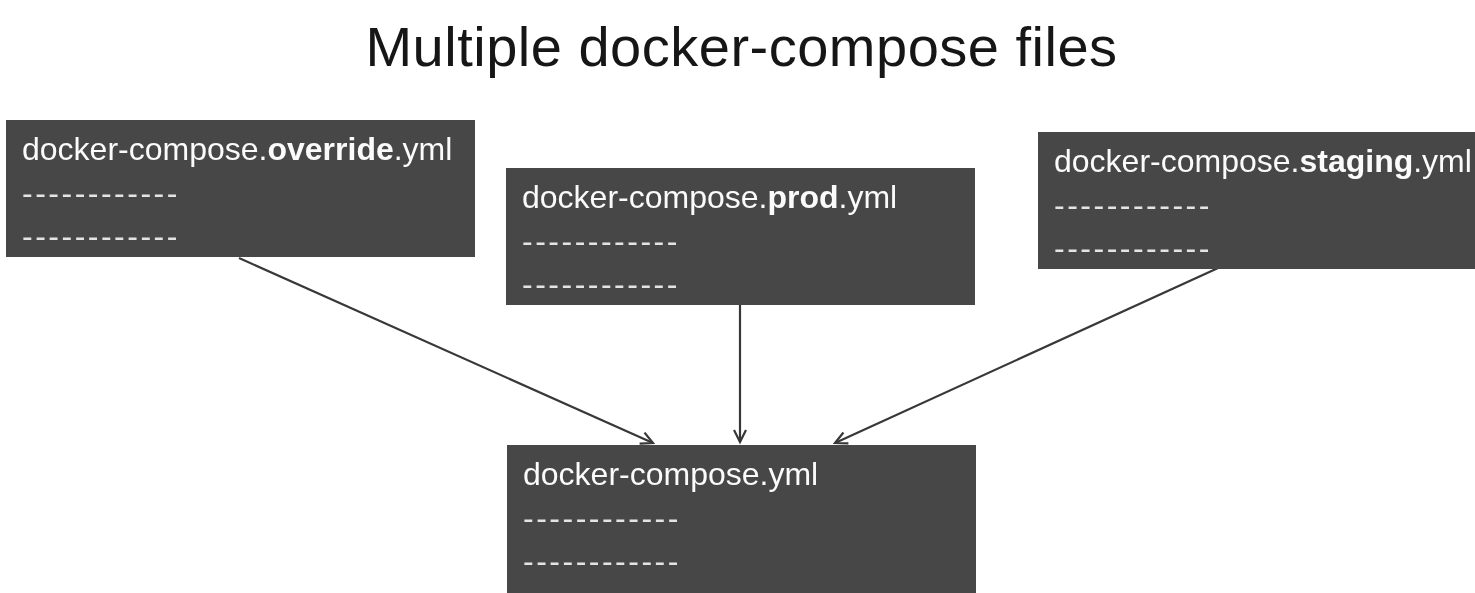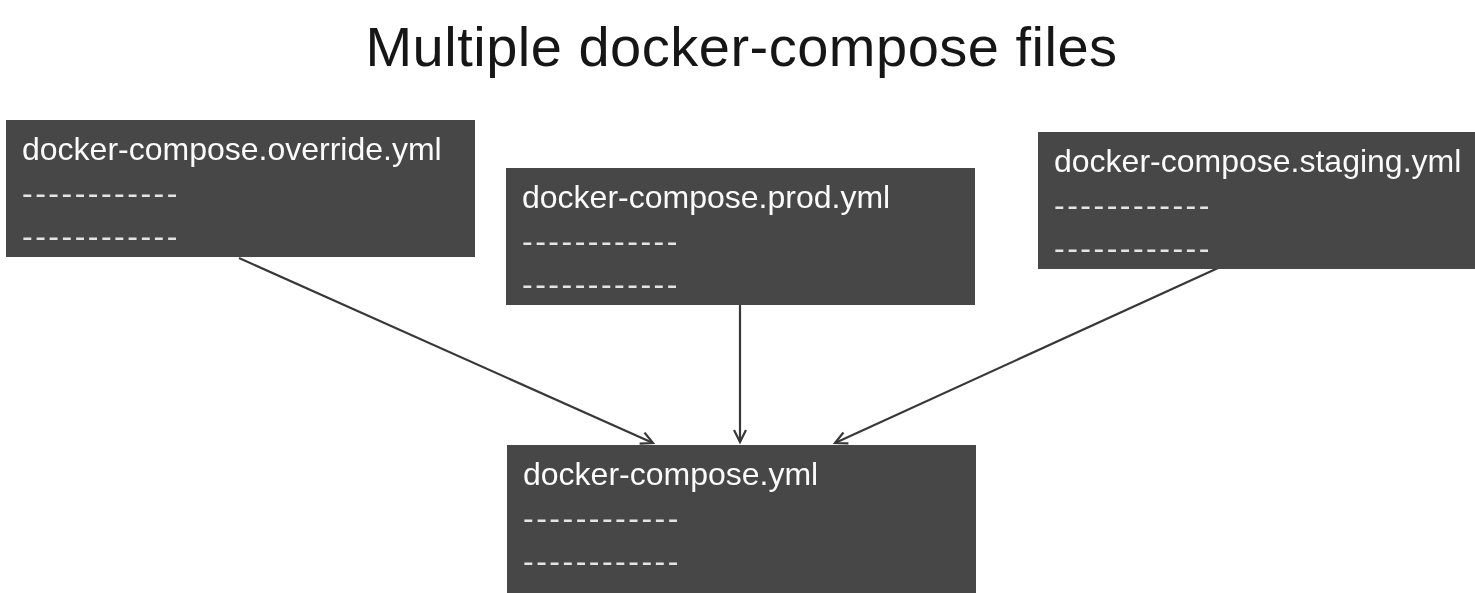--- a/index.html
+++ b/index.html
@@ -33,21 +33,21 @@
     box-sizing:border-box;padding:6px 8px 0 16px;
   }
   .node-override{left:6px;top:120px;}
   .node-prod{left:506px;top:120px;margin-top:48px;}
   .node-staging{left:1006px;top:132px;margin-left:32px;}
   .node-base{left:507px;top:445px;height:173px;}
   .node-title{
     font-size:32px;font-weight:300;line-height:46px;
     white-space:nowrap;
   }
-  .node-title b{font-weight:400;}
+  .node-title b{font-weight:700;}
   .dash-line{
     font-size:32px;font-weight:300;line-height:43px;
     letter-spacing:2.5px;color:var(--dash);
     white-space:nowrap;
   }
 </style>
 </head>
 <body>
 
 <div>

